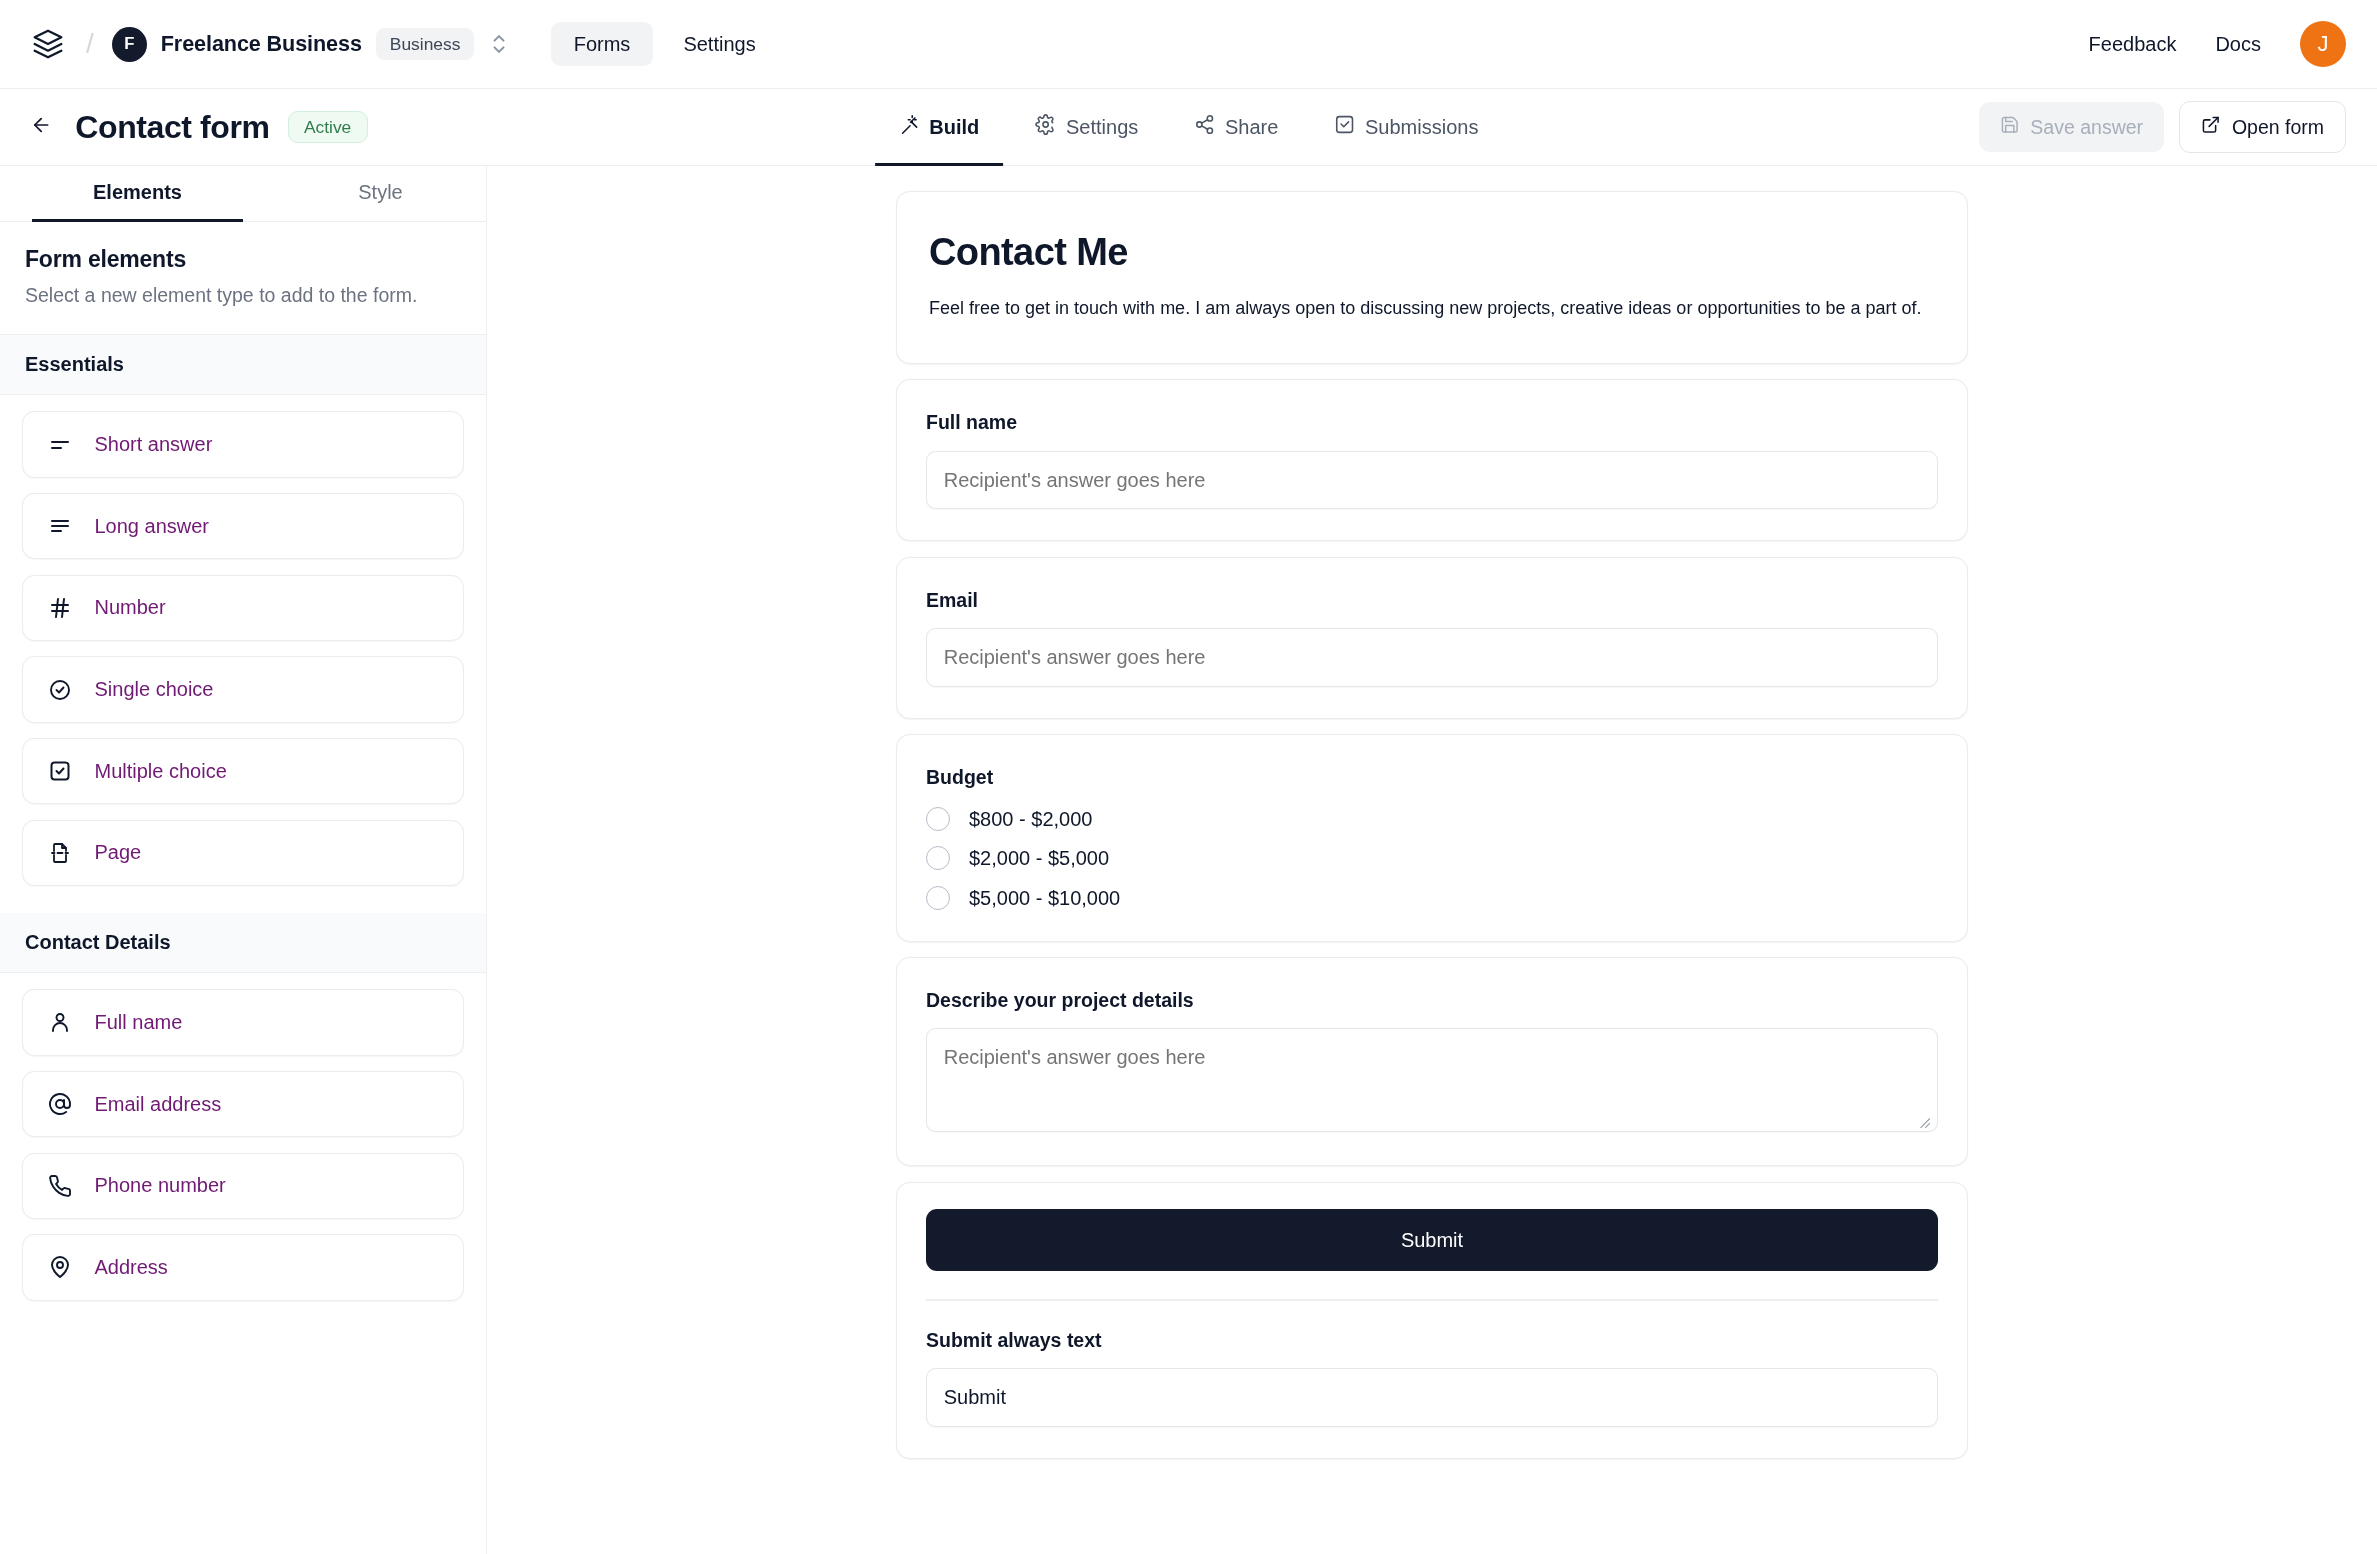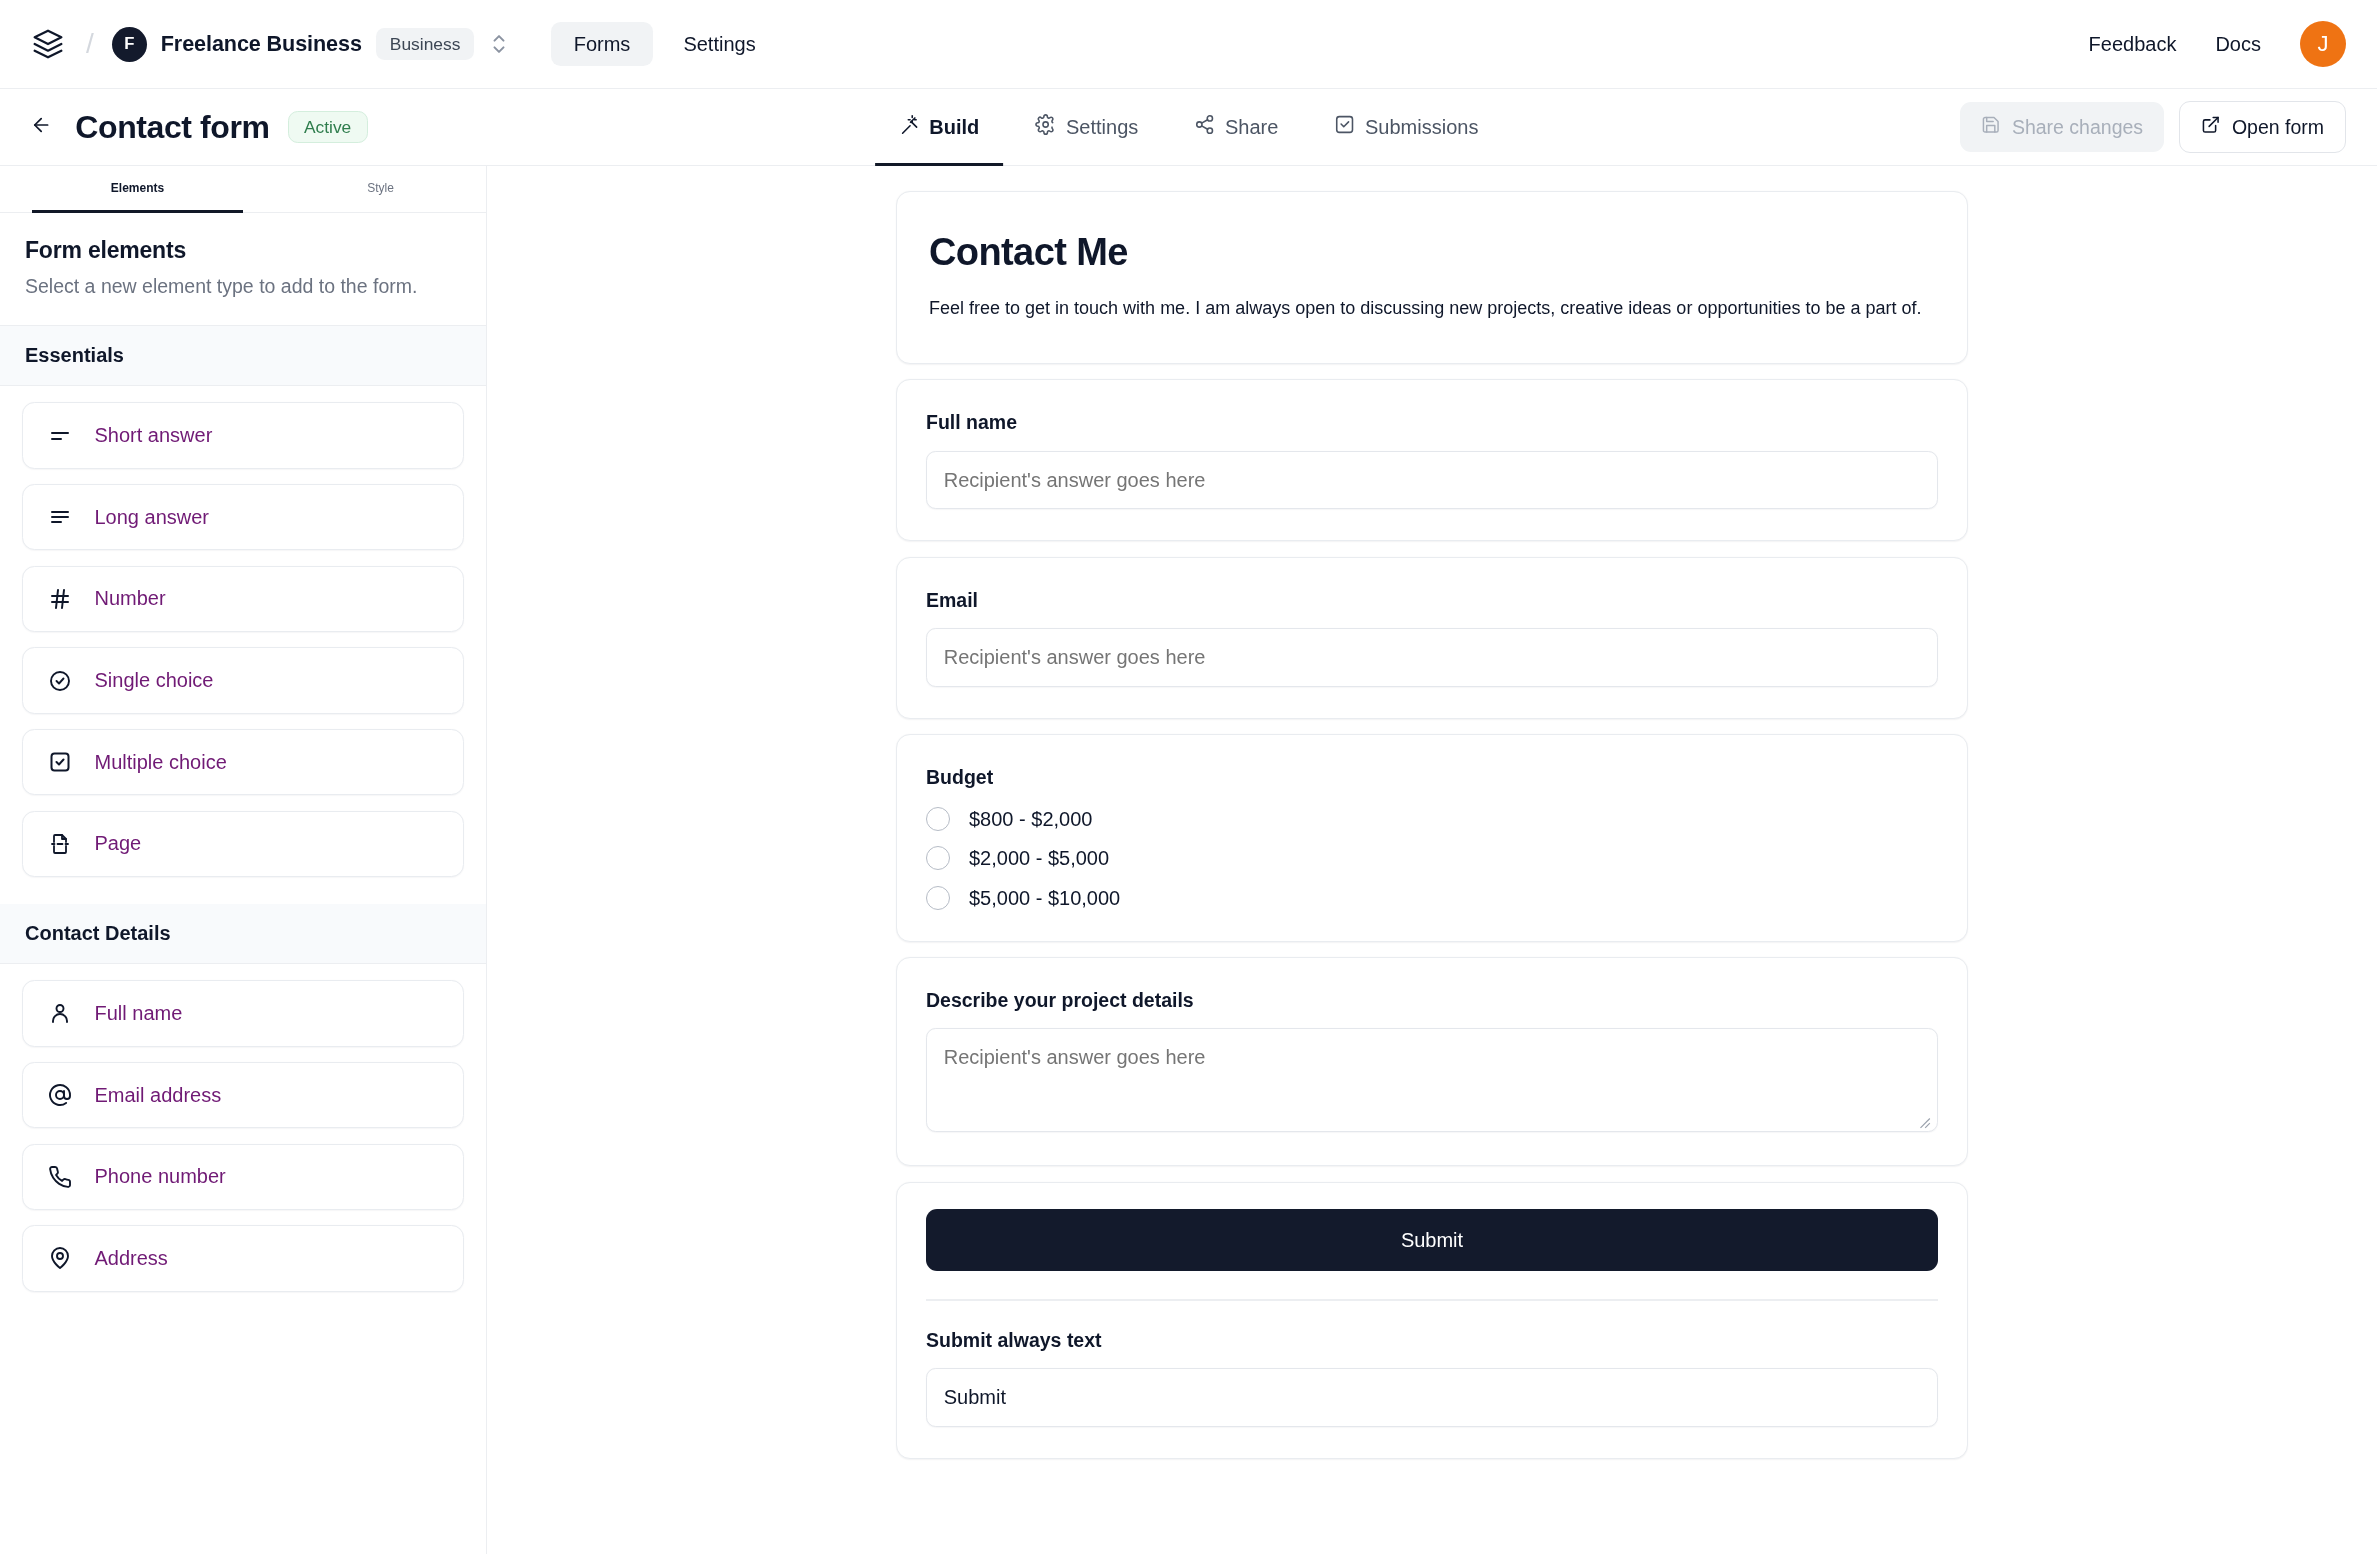--- a/index.html
+++ b/index.html
@@ -82,21 +82,21 @@
   .btn-outline { background:#fff; color:#0f172a; border:1.4px solid #e2e5ea; }
 
   
   .body-wrap { display:flex; height: calc(1555px - 89px - 77px); }
 
   
   .sidebar { width: 487px; border-right: 1.4px solid #eceef1; background:#fff; overflow:hidden; flex:none;}
   .side-tabs { display:flex; border-bottom:1.4px solid #eceef1; }
   .side-tab {
     flex:1; text-align:center; padding: 15.3px 0 16.7px;
-    font-size: 12px; color:#6b7280; position:relative; font-weight:500;margin-left:32px;
+    font-size: 20px; color:#6b7280; position:relative; font-weight:500;margin-left:32px;
   }
   .side-tab.active { color:#0f172a; font-weight:600; }
   .side-tab.active::after { content:""; position:absolute; left:0; right:0; bottom:-1.4px; height:3.5px; background:#111827; }
 
   .panel-intro { padding: 24px 25px 24px; border-bottom:1.4px solid #eceef1; }
   .panel-title { font-size: 23px; font-weight: 700; letter-spacing:-0.2px; }
   .panel-sub { font-size: 19.5px; color:#6b7280; margin-top: 8.4px; line-height: 1.45; }
 
   .group-header {
     background:#f8fafc; padding: 18px 25px 18px;
@@ -249,21 +249,21 @@
 
   <div class="subheader-right">
     <div class="btn btn-disabled">
       <span>
         <svg width="19.5" height="19.5" viewBox="0 0 24 24" fill="none" stroke="#a8afba" stroke-width="1.8" stroke-linecap="round" stroke-linejoin="round">
           <path d="M19 21H5a2 2 0 0 1-2-2V5a2 2 0 0 1 2-2h11l5 5v11a2 2 0 0 1-2 2z"></path>
           <polyline points="17 21 17 13 7 13 7 21"></polyline>
             <polyline points="7 3 7 8 15 8"></polyline>
         </svg>
       </span>
-      <span>Share changes</span>
+      <span>Save answer</span>
     </div>
     <div class="btn btn-outline">
       <span>
         <svg width="19.5" height="19.5" viewBox="0 0 24 24" fill="none" stroke="#0f172a" stroke-width="1.9" stroke-linecap="round" stroke-linejoin="round">
           <path d="M18 13v6a2 2 0 0 1-2 2H5a2 2 0 0 1-2-2V8a2 2 0 0 1 2-2h6"></path>
           <polyline points="15 3 21 3 21 9"></polyline>
             <line x1="10" y1="14" x2="21" y2="3"></line>
         </svg>
       </span>
       <span>Open form</span>

